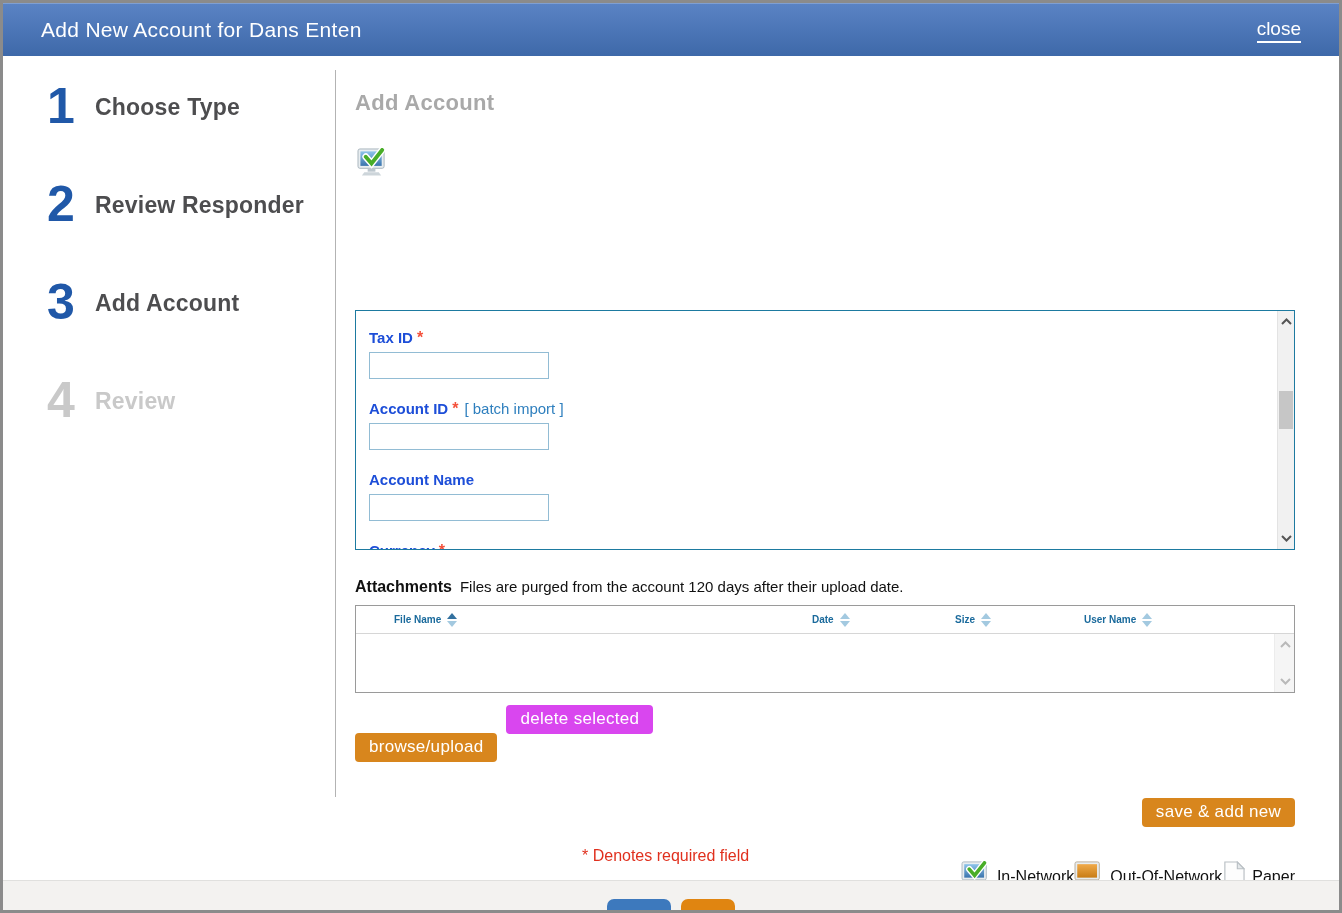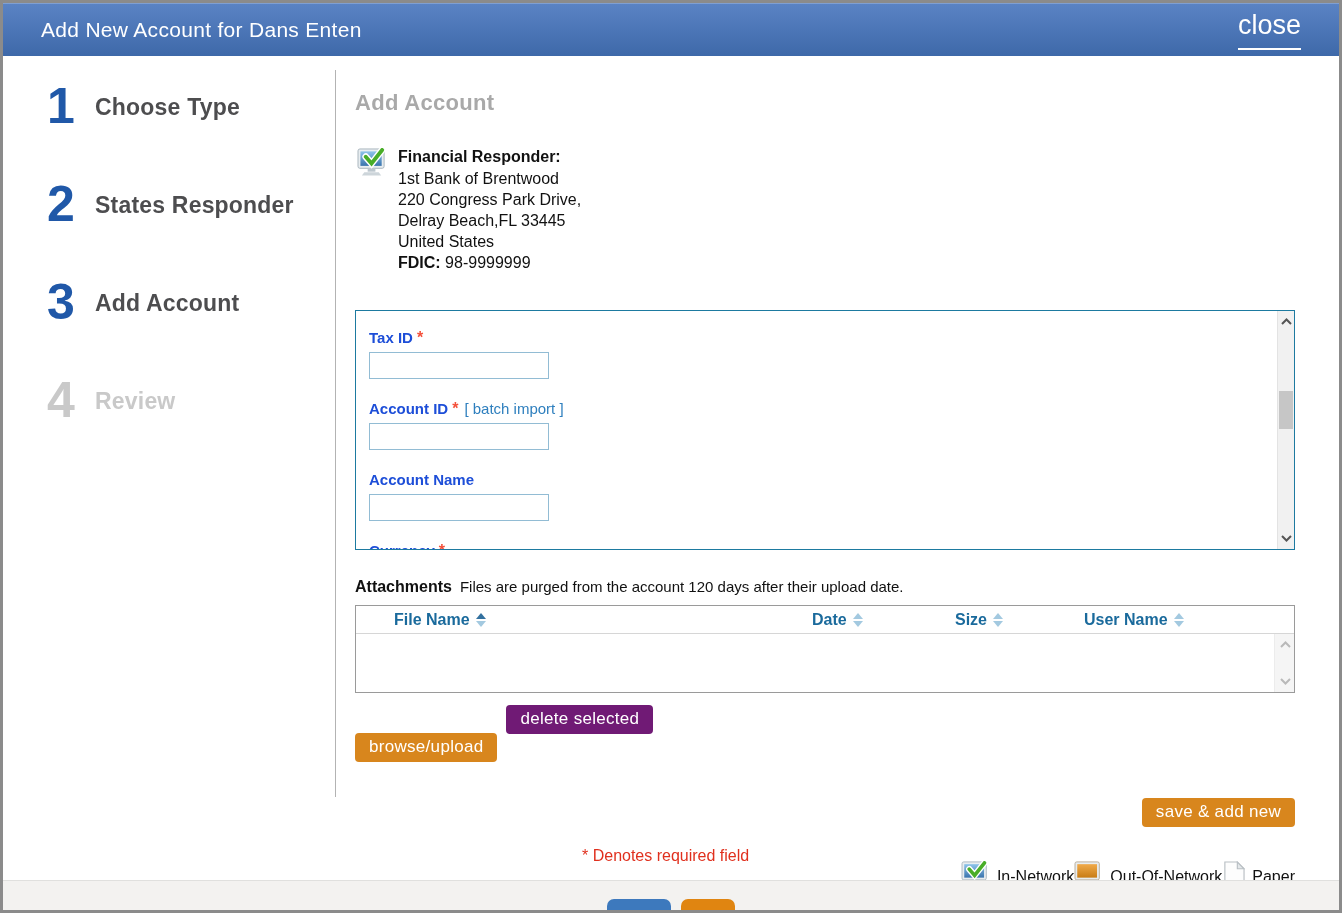--- a/index.html
+++ b/index.html
@@ -8,21 +8,21 @@
     position:relative; width:1342px; height:913px; background:#fff;
     border:3px solid #8b8b8b; overflow:hidden;
   }
   
   .hdr {
     height:53px; display:flex; align-items:center; padding:0 38px;
     background:linear-gradient(#5a83c4, #3e69a9);
     border-top:1px solid #7f9fd2;
   }
   .hdr-title { color:#fff; font-size:21px; letter-spacing:.3px; }
-  .hdr-close { margin-left:auto; color:#fff; font-size:27px; border-bottom:2px solid #fff; padding-bottom:7px; cursor:pointer; }
+  .hdr-close { margin-left:auto; color:#fff; font-size:19px; border-bottom:2px solid #fff; padding-bottom:1px; cursor:pointer; }
   
   .body { position:relative; display:flex; height:854px; background:#fff; }
   .divider { position:absolute; left:332px; top:14px; width:1px; height:727px; background:#b3b3b3; }
   
   .wizard { width:332px; padding:26px 0 0 44px; }
   .step { display:flex; align-items:flex-start; margin-bottom:50px; cursor:pointer; }
   .step-num { width:46px; font-size:50px; font-weight:bold; color:#2058a8; line-height:48px; }
   .step-label { font-size:23px; font-weight:bold; color:#4d4d4f; margin:12px 0 0 2px; letter-spacing:.2px; }
   .step.disabled .step-num, .step.disabled .step-label { color:#c9c9c9; }
   
@@ -58,34 +58,34 @@
   .finput { display:block; margin-top:5px; width:180px; height:27px; border:1px solid #92bcd4; font-size:15px; padding:0 6px; color:#111; outline:none; }
   .vsb { position:absolute; top:0; right:0; bottom:0; width:17px; background:#f1f1f1; border-left:1px solid #e3e3e3; }
   .vsb-arrow { position:absolute; left:0; width:17px; height:17px; display:flex; align-items:center; justify-content:center; cursor:pointer; }
   .vsb-arrow.up { top:2px; } .vsb-arrow.down { bottom:2px; }
   .vsb-thumb { position:absolute; left:1px; right:1px; top:80px; height:38px; background:#c6c6c6; cursor:pointer; }
   
   .attach-head { margin-top:28px; font-size:15px; color:#111; }
   .attach-title { font-size:16px; font-weight:bold; margin-right:8px; }
   .table { margin-top:9px; width:940px; height:88px; border:1px solid #9a9a9a; background:#fff; position:relative; }
   .thead { display:grid; grid-template-columns:456px 143px 129px auto; height:28px; align-items:center; border-bottom:1px solid #d6d6d6; }
-  .th { font-size:16px; font-weight:bold; color:#1a6a9c; display:flex; align-items:center; gap:6px; cursor:pointer; }
+  .th { font-size:10px; font-weight:bold; color:#1a6a9c; display:flex; align-items:center; gap:6px; cursor:pointer; }
   .th:first-child { padding-left:38px; }
   .sort { display:inline-flex; flex-direction:column; gap:2px; }
   .tri-up { width:0; height:0; border-left:5px solid transparent; border-right:5px solid transparent; border-bottom:6px solid #a3c9e0; }
   .tri-down { width:0; height:0; border-left:5px solid transparent; border-right:5px solid transparent; border-top:6px solid #a3c9e0; }
   .tri-up.active { border-bottom-color:#33719f; }
   .tbody { position:relative; height:58px; }
   .mini-sb { position:absolute; right:0; top:0; bottom:0; width:20px; background:#f5f5f5; border-left:1px solid #ececec; }
   .mini-sb .vsb-arrow { width:20px; }
   
   .btn-row { margin-top:12px; display:flex; gap:9px; }
   .btn { border:none; border-radius:4px; color:#fff; font-size:17px; font-family:inherit; padding:4px 14px 6px; height:29px; cursor:pointer; letter-spacing:.3px; }
   .btn-orange { background:#d8861d;margin-top:28px; }
-  .btn-gray { background:#701a75; }
+  .btn-gray { background:#d946ef; }
   .save-row { margin-top:8px; display:flex; justify-content:flex-end; }
   
   .note-row { margin-top:20px; display:flex; align-items:flex-start; }
   .req-note { margin-left:227px; font-size:16px; color:#e0301e; }
   .legend { margin-left:auto; display:flex; align-items:center; margin-top:14px; }
   .legend-item { display:flex; align-items:center; gap:7px; font-size:16px; color:#111; }
   
   .footer { position:absolute; left:0; right:0; bottom:0; height:30px; background:#f3f2f0; border-top:1px solid #e0e0de; }
   .footer-btns { position:absolute; left:604px; top:18px; display:flex; gap:10px; }
   .fbtn { border:none; border-radius:7px; color:#fff; font-size:15px; font-family:inherit; height:30px; text-align:center; padding:5px 0 0; cursor:pointer; }
@@ -118,21 +118,21 @@
   <div class="body">
     <div class="divider"></div>
 
     <div class="wizard">
       <div class="step">
         <span class="step-num">1</span>
         <span class="step-label">Choose Type</span>
       </div>
       <div class="step">
         <span class="step-num">2</span>
-        <span class="step-label">States Responder</span>
+        <span class="step-label">Review Responder</span>
       </div>
       <div class="step">
         <span class="step-num">3</span>
         <span class="step-label">Add Account</span>
       </div>
       <div class="step disabled">
         <span class="step-num">4</span>
         <span class="step-label">Review</span>
       </div>
     </div>
@@ -146,28 +146,20 @@
             <span class="resp-icon">
               <svg width="31" height="29" viewBox="0 0 32 30">
                 <rect x="1" y="1" width="27" height="20" rx="2" fill="#e8edf0" stroke="#a8b4bd"></rect>
                 <rect x="3.5" y="3.5" width="22" height="15" fill="url(#scrBlue)"></rect>
                 <rect x="11" y="21" width="8" height="3.5" fill="#bcc7ce"></rect>
                 <path d="M7.5 25 h15 l2.5 3.5 h-20 z" fill="#cdd5da"></path>
                 <path d="M9 9 l6 7 L26 2" fill="none" stroke="#fff" stroke-width="7" stroke-linecap="round"></path>
                 <path d="M9 9 l6 7 L26 2" fill="none" stroke="#48ad28" stroke-width="4" stroke-linecap="round"></path>
               </svg>
             </span>
-            <div>
-              <div class="resp-label">Financial Responder:</div>
-              <div class="resp-line">1st Bank of Brentwood</div>
-              <div class="resp-line">220 Congress Park Drive,</div>
-              <div class="resp-line">Delray Beach,FL 33445</div>
-              <div class="resp-line">United States</div>
-              <div class="resp-line fdic"><b>FDIC:</b> <span>98-9999999</span></div>
-            </div>
           </div>
 
         </div>
 
         <div class="panel">
           <div class="panel-inner">
             <div class="fgroup">
               <div><span class="flabel">Tax ID</span><span class="req">*</span></div>
               <input class="finput" type="text" value="" style="">
             </div>

